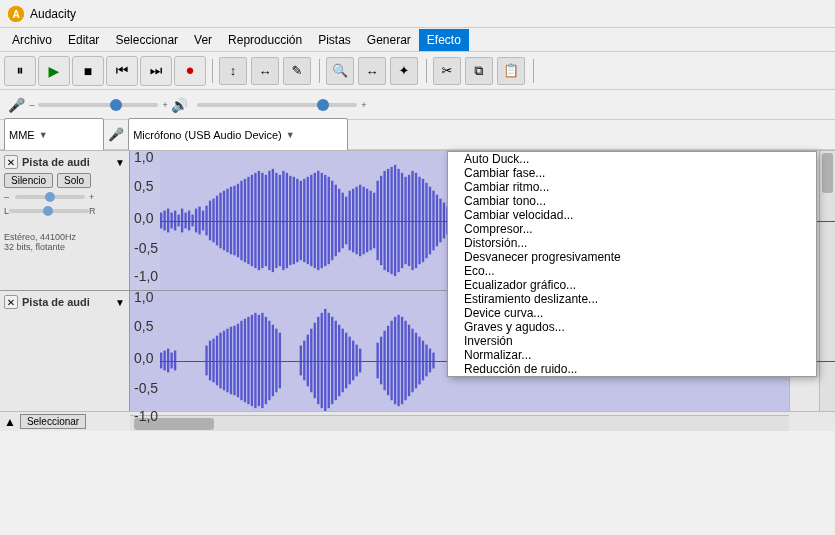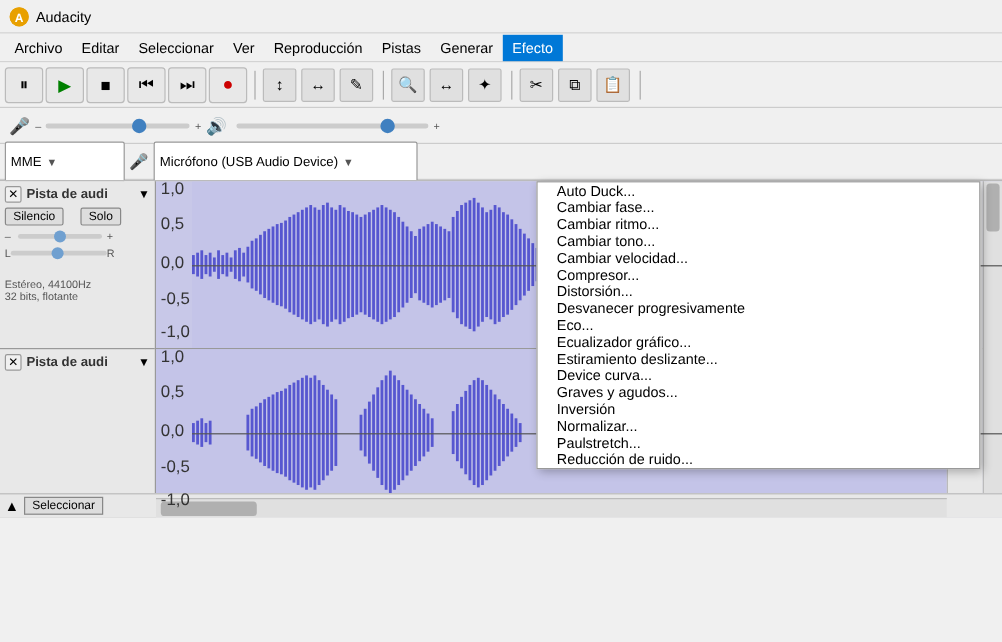--- a/index.html
+++ b/index.html
@@ -207,21 +207,21 @@
       color: #333;
       flex: 1;
       margin: 0 4px;
     }
     .track-expand {
       font-size: 10px;
       cursor: pointer;
     }
     .silence-mute-row {
       display: flex;
-      gap: 14px;
+      gap: 4px;
       margin-bottom: 4px;
     }
     .sm-btn {
       padding: 1px 6px;
       border: 1px solid #888;
       background: #ddd;
       font-size: 10px;
       cursor: pointer;
       border-radius: 2px;
     }
@@ -738,21 +738,20 @@
       <div class="drop-item">Compresor...</div>
       <div class="drop-item">Distorsión...</div>
       <div class="drop-item">Desvanecer progresivamente</div>
       <div class="drop-item">Eco...</div>
       <div class="drop-item">Ecualizador gráfico...</div>
       <div class="drop-item">Estiramiento deslizante...</div>
       <div class="drop-item">Device curva...</div>
       <div class="drop-item">Graves y agudos...</div>
       <div class="drop-item">Inversión</div>
       <div class="drop-item">Normalizar...</div>
-      <div class="drop-item">Paulstretch...</div>
       <div class="drop-item">Reducción de ruido...</div>
 
     </div>
 
     <div id="bottom-bar">
       <span style="font-size:12px;margin-right:4px;">▲</span>
       <div class="select-btn">Seleccionar</div>
     </div>
 
     <div id="h-scrollbar">

